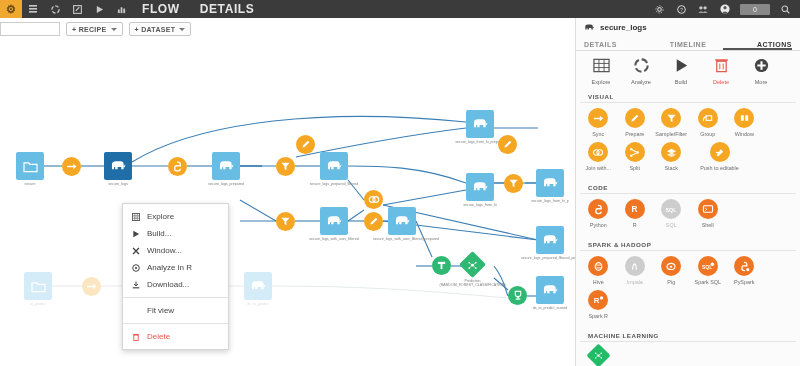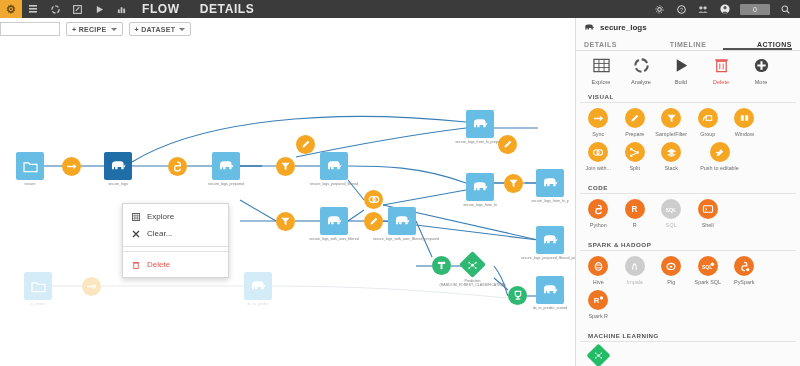--- a/index.html
+++ b/index.html
@@ -546,26 +546,56 @@
         <svg width="8" height="8" viewBox="0 0 9 9">
             <rect x=".5" y=".5" width="8" height="8" fill="none" stroke="#555" stroke-width="1"></rect>
             <path d="M3.2 .5 V8.5 M5.9 .5 V8.5 M.5 3.2 H8.5 M.5 5.9 H8.5" stroke="#555" stroke-width=".7"></path>
           </svg>
       </span>
       <span>Explore</span>
     </div>
     <div class="ctxitem">
       <span class="ctxicon">
         <svg width="8" height="8" viewBox="0 0 9 9">
+            <polygon points="1.5,.8 8,4.5 1.5,8.2" fill="#444"></polygon>
+          </svg>
+      </span>
+      <span>Build...</span>
+    </div>
+    <div class="ctxitem">
+      <span class="ctxicon">
+        <svg width="8" height="8" viewBox="0 0 9 9">
             <path d="M1.2 1.2 L7.8 7.8 M7.8 1.2 L1.2 7.8" stroke="#444" stroke-width="1.5"></path>
           </svg>
       </span>
-      <span>Clear...</span>
+      <span>Window...</span>
+    </div>
+    <div class="ctxitem">
+      <span class="ctxicon">
+        <svg width="8" height="8" viewBox="0 0 9 9">
+            <circle cx="4.5" cy="4.5" r="3.7" fill="none" stroke="#444" stroke-width="1.1"></circle>
+            <circle cx="4.5" cy="4.5" r="1.2" fill="#444"></circle>
+          </svg>
+      </span>
+      <span>Analyze in R</span>
+    </div>
+    <div class="ctxitem">
+      <span class="ctxicon">
+        <svg width="8" height="8" viewBox="0 0 9 9">
+            <path d="M4.5 .6 V5.2 M2.4 3.4 L4.5 5.6 L6.6 3.4" stroke="#444" stroke-width="1.1" fill="none"></path>
+            <rect x=".8" y="7" width="7.4" height="1.3" fill="#444"></rect>
+          </svg>
+      </span>
+      <span>Download...</span>
     </div>
     <div class="ctxsep"></div>
+    <div class="ctxitem">
+      <span class="ctxicon"></span>
+      <span>Fit view</span>
+    </div>
     <div class="ctxsep"></div>
     <div class="ctxitem danger">
       <span class="ctxicon">
         <svg width="8" height="8" viewBox="0 0 9 9">
             <rect x="2" y="2.4" width="5" height="6" fill="none" stroke="#e8554d" stroke-width="1"></rect>
             <rect x="1.2" y="1.2" width="6.6" height="1" fill="#e8554d"></rect>
           </svg>
       </span>
       <span>Delete</span>
     </div>

